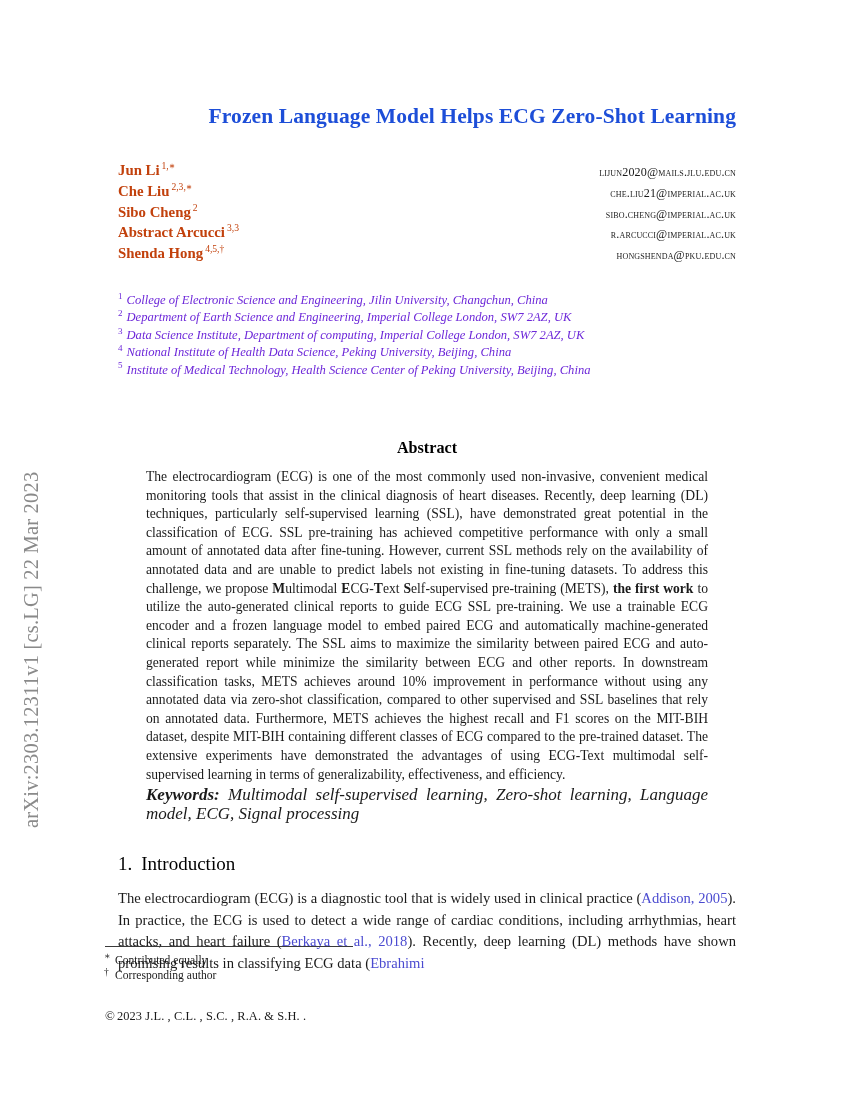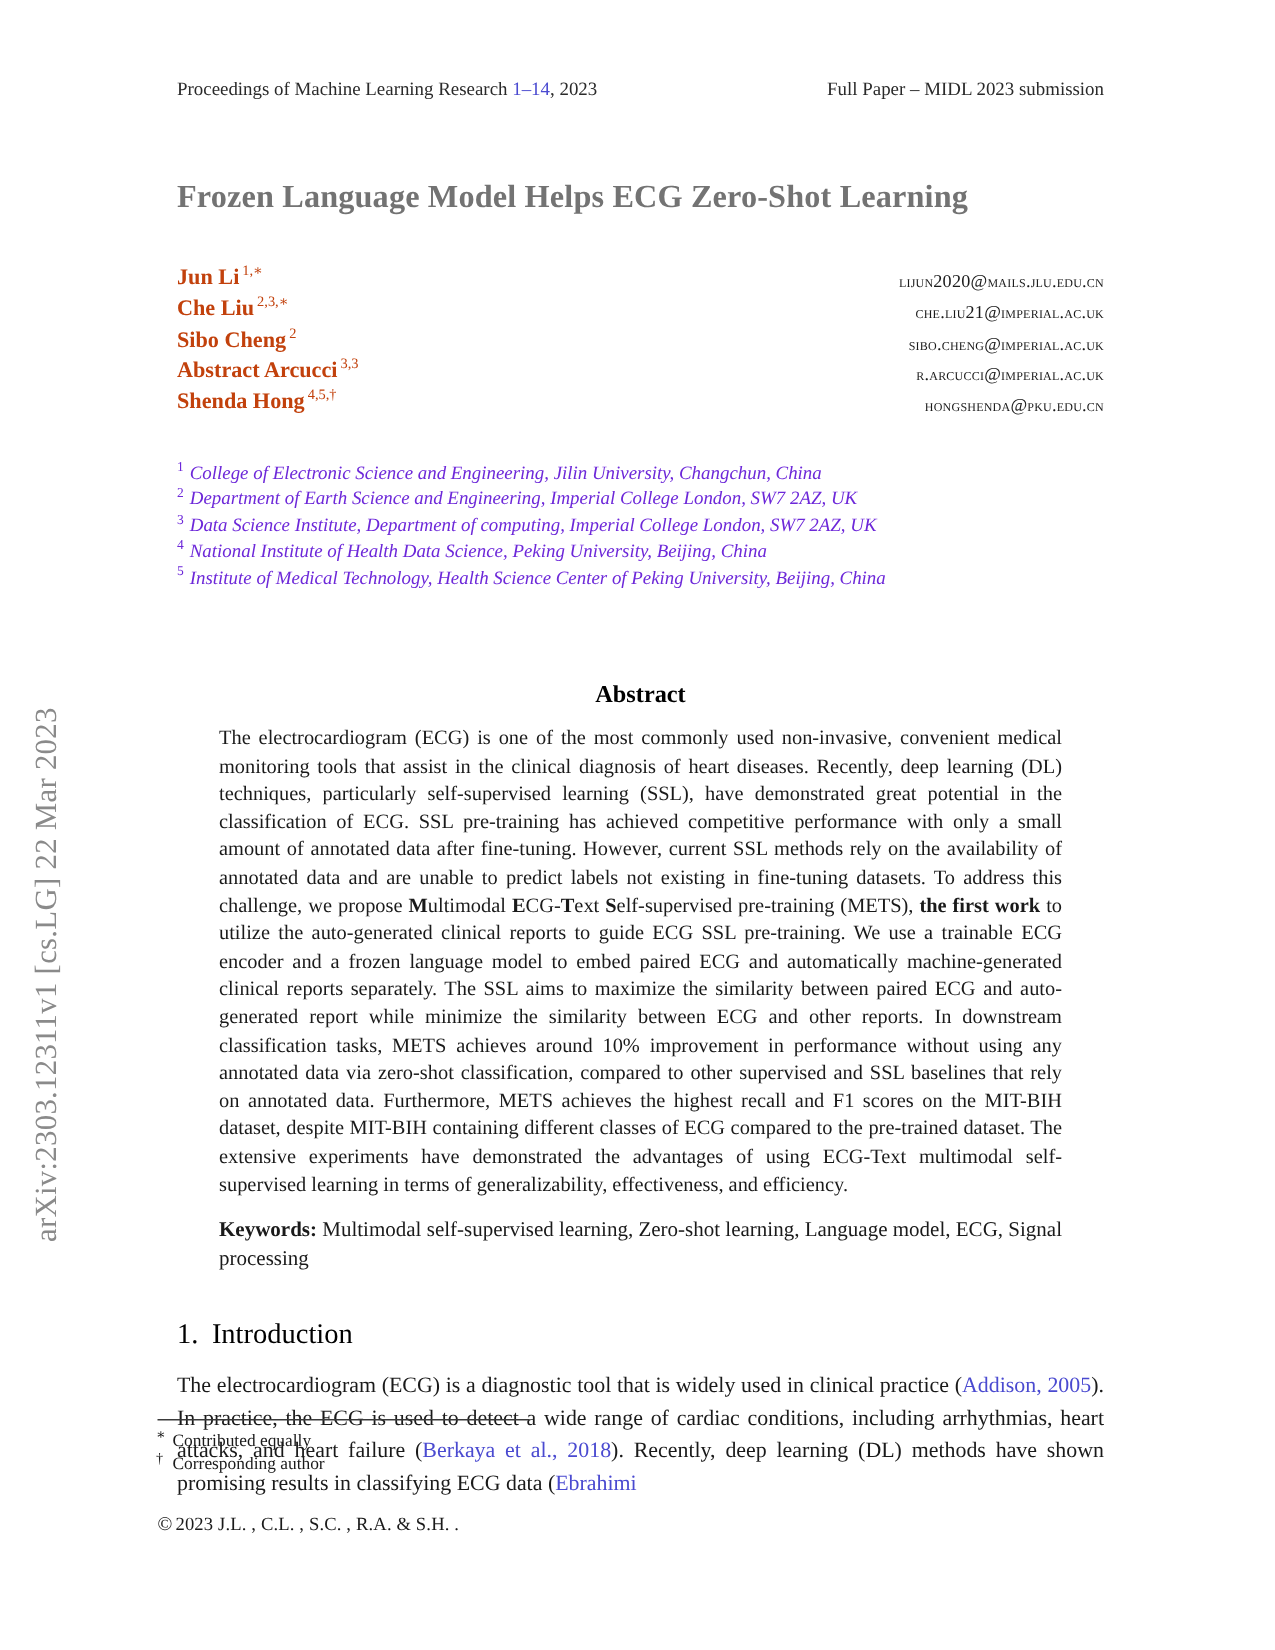--- a/index.html
+++ b/index.html
@@ -50,25 +50,25 @@
     align-items: baseline;
     font-size: 12.6px;
     color: #2a2a2a;
     white-space: nowrap;
   }
   .runhead .link { color: #4a4ad0; }
 
   
   .title {
     margin-top: 52px;
-    text-align: left;
+    text-align: right;
     font-size: 21.5px;
     font-weight: bold;
     letter-spacing: 0.1px;
-    color: #737373;
+    color: #1d4ed8;
   }
 
   
   .authors-block {
     margin-top: 31px;
     display: flex;
     justify-content: space-between;
     align-items: flex-start;
   }
   .authors { width: 300px; }
@@ -129,25 +129,26 @@
   .abstract-body {
     font-size: 13.6px;
     line-height: 18.6px;
     text-align: justify;
     text-justify: inter-word;
     hyphens: manual;
     color: #1a1a1a;
   }
   .abstract-body b { font-weight: bold; }
   .keywords {
-    margin-top: 13px;
-    font-size: 14px;
+    margin-top: 2px;
+    font-size: 17px;
     line-height: 18.6px;
     text-align: justify;
     color: #1a1a1a;
+    font-style: italic;
   }
   .keywords .kw-label { font-weight: bold; }
 
   
   .section-heading {
     margin-top: 30px;
     font-size: 19px;
     font-weight: normal;
     color: #000;
   }
@@ -199,24 +200,20 @@
     margin-right: 2px;
   }
 </style>
 </head>
 <body>
 
 <div class="arxiv-stamp">arXiv:2303.12311v1  [cs.LG]  22 Mar 2023</div>
 
 <div class="page">
 
-  <div class="runhead">
-    <div><span>Proceedings of Machine Learning Research</span> <span class="link">1–14</span><span>, 2023</span></div>
-    <div>Full Paper – MIDL 2023 submission</div>
-  </div>
 
   <div class="title">Frozen Language Model Helps ECG Zero-Shot Learning</div>
 
   <div class="authors-block">
     <div class="authors">
       <div class="author-row"><span>Jun Li</span><sup>1,∗</sup></div>
       <div class="author-row"><span>Che Liu</span><sup>2,3,∗</sup></div>
       <div class="author-row"><span>Sibo Cheng</span><sup>2</sup></div>
       <div class="author-row"><span>Abstract Arcucci</span><sup>3,3</sup></div>
       <div class="author-row"><span>Shenda Hong</span><sup>4,5,†</sup></div>

